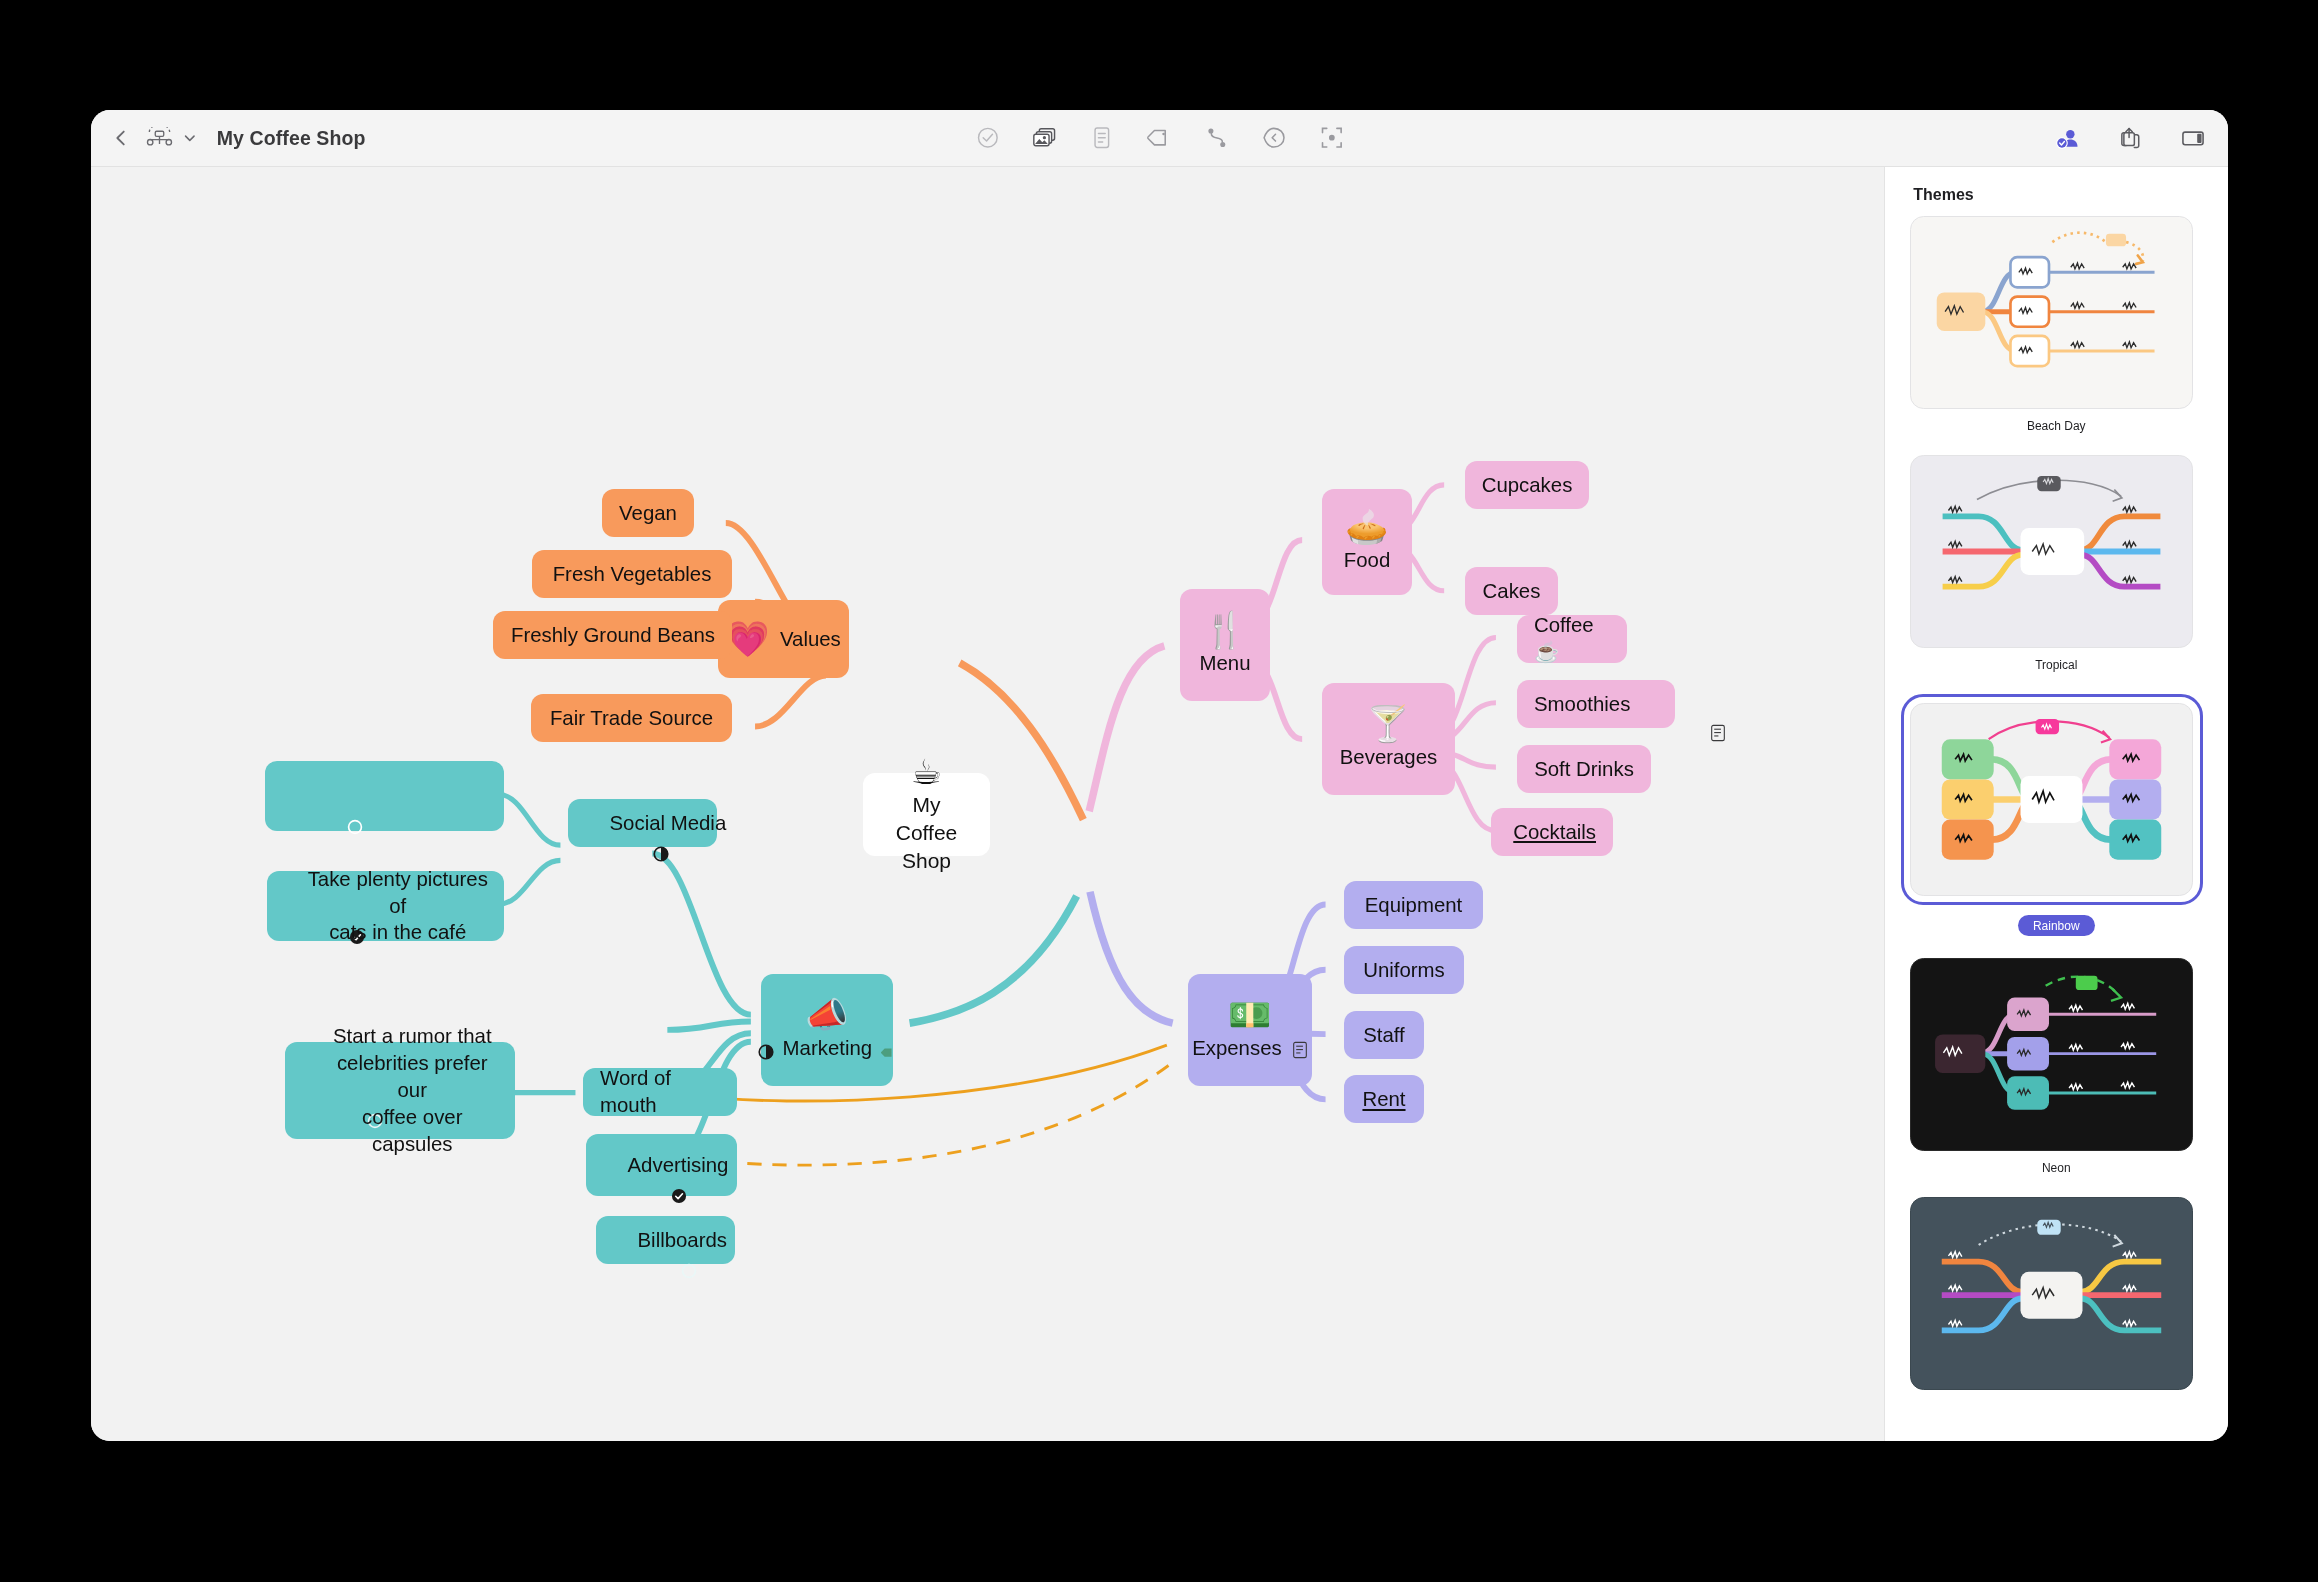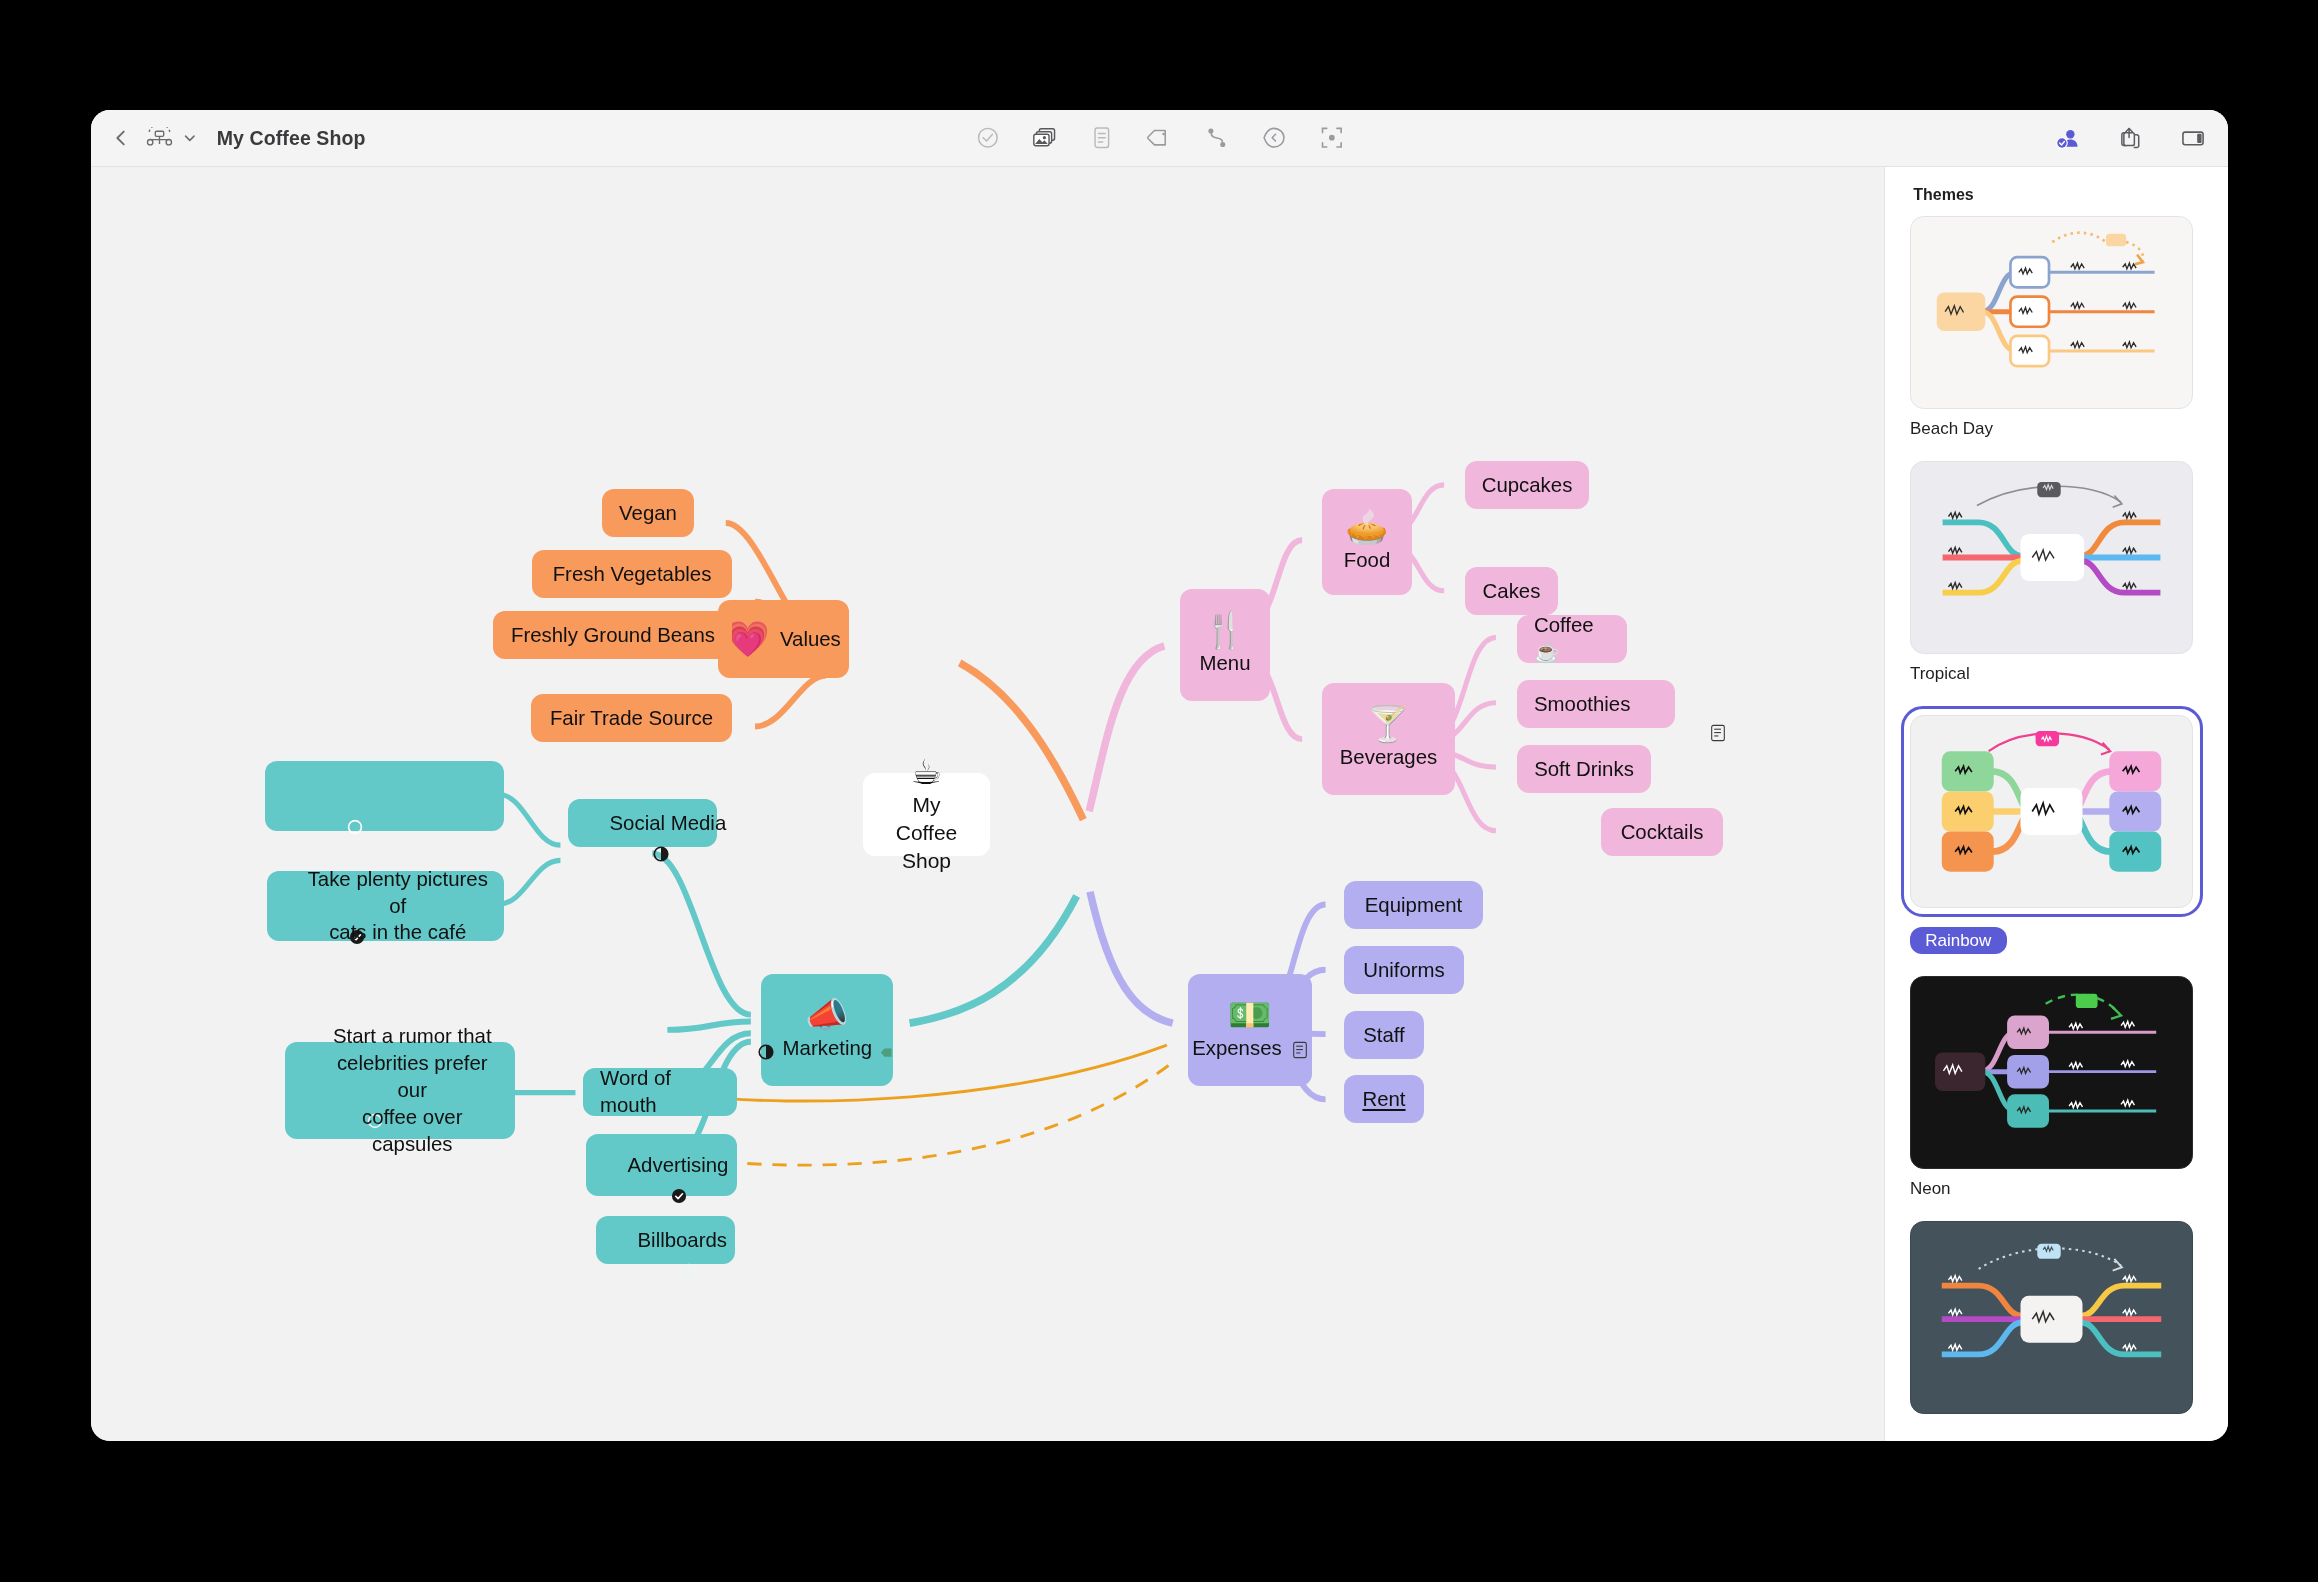--- a/index.html
+++ b/index.html
@@ -87,21 +87,21 @@
   .themes-h { font-size: 16px; font-weight: bold; color: #1f1f22; margin: 18.7px 0 12px 3.4px; }
   .theme { margin-bottom: 22px; }
   .thumb {
     width: 283px; height: 193px; border-radius: 13.6px; overflow: hidden; position: relative;
     border: 0.8px solid #e3e3e5;
   }
   .theme.selected .thumbwrap {
     padding: 6px; border: 3.4px solid #5b5bd6; border-radius: 22px; width: 302px;
     margin-left: -9.3px;
   }
-  .tname { font-size: 17px; color: #1f1f22; margin-top: 10.2px; }
+  .tname { text-align: center; font-size: 12px; color: #1f1f22; margin-top: 10.2px; }
   .theme.selected .tname span {
     background: #5b5bd6; color: #fff; border-radius: 12px; padding: 3.4px 15.3px;
     display: inline-block;
   }
   .thumb svg { display: block; width: 100%; height: 100%; }
 </style>
 </head>
 <body>
 
 <div id="app">
@@ -338,21 +338,21 @@
               <line x1="5" y1="6" x2="13" y2="6"></line>
                 <line x1="5" y1="10" x2="13" y2="10"></line>
               <line x1="5" y1="14" x2="10" y2="14"></line>
             </svg>
           </span>
         </div>
       </div>
       <div class="node n-pink" style="left:1426px; top:578px; width:134px; height:48px; align-items:center;">
         <span>Soft Drinks</span>
       </div>
-      <div class="node n-pink" style="left:1510px; top:641px; width:122px; height:48px; align-items:center;">
+      <div class="node n-pink" style="left:1400px; top:641px; width:122px; height:48px; align-items:flex-end;text-decoration:underline;">
         <span>Cocktails</span>
       </div>
 
       <div class="node n-purple" style="left:1097px; top:807px; width:124px; height:112px;">
         <div class="bigicon">💵</div>
         <div class="rowtxt">
           <span>Expenses</span>
           <span class="notei">
             <svg viewBox="0 0 19 21" width="16" height="18" fill="none" stroke="#3a3a3c" stroke-width="1.3">
               <rect x="2" y="1.5" width="15" height="18" rx="2"></rect>

